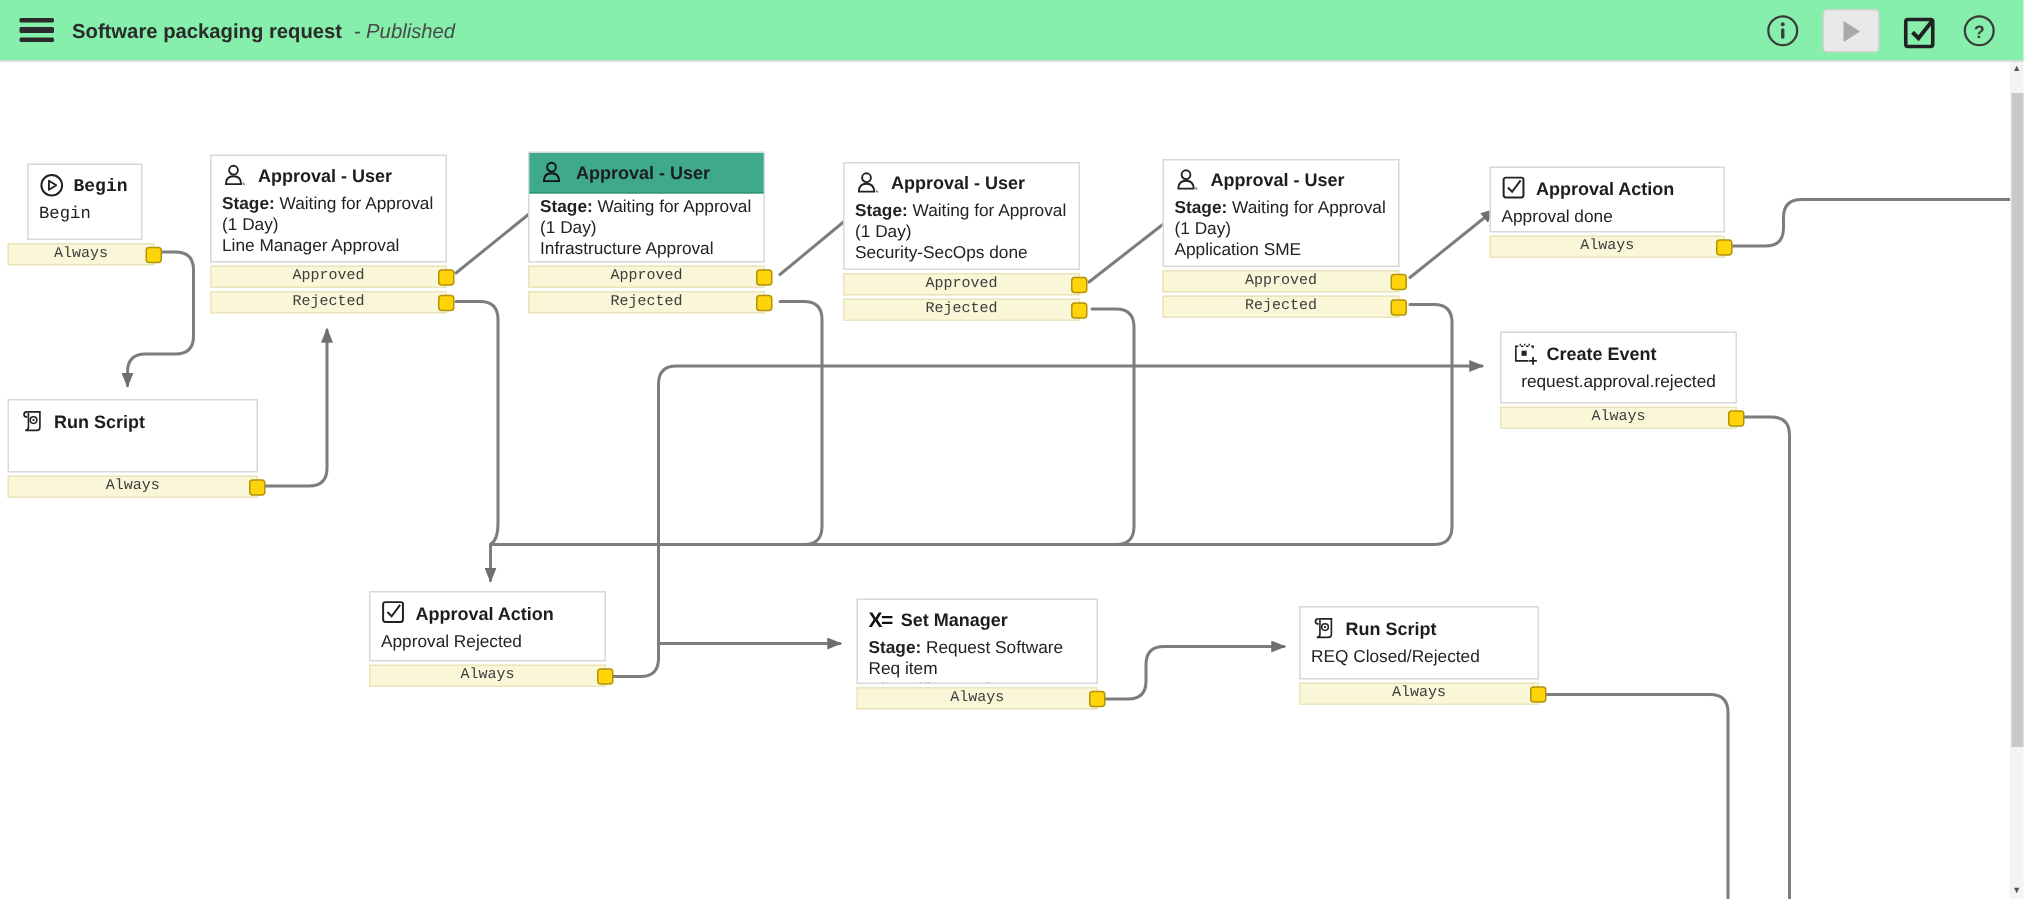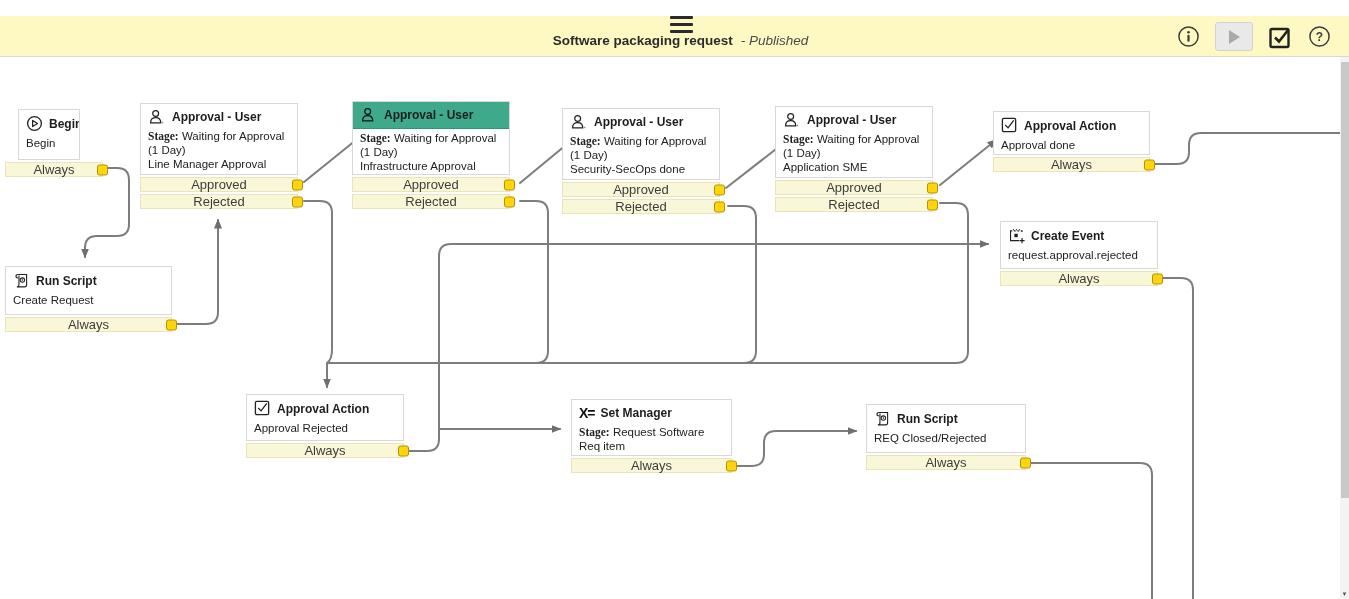--- a/index.html
+++ b/index.html
@@ -1,20 +1,20 @@
 <!DOCTYPE html>
 <html><head>
 <meta charset="utf-8">
 <style>
   * { margin:0; padding:0; box-sizing:border-box; }
   html,body { width:1349px; height:599px; overflow:hidden; background:#fff;
               font-family:"Liberation Sans", sans-serif; }
   
-  .topbar { position:absolute; left:0; top:16px; width:1349px; height:41px; background:#fef9c3;
-            border-bottom:1px solid #d9d9d9; z-index:30; display:flex; align-items:center;flex-direction:column; }
+  .topbar { position:absolute; left:0; top:0; width:1349px; height:41px; background:#86efac;
+            border-bottom:1px solid #d9d9d9; z-index:30; display:flex; align-items:center; }
   .hamburger { width:23px; height:17px; margin-left:13px; display:flex; flex-direction:column;
                justify-content:space-between; cursor:pointer; }
   .hamburger span { display:block; height:3.4px; background:#2b2b2b; border-radius:1px; }
   .titlewrap { margin-left:12px; font-size:13.5px; color:#2b2b2b; white-space:nowrap; }
   .wf-title { font-weight:bold; }
   .wf-status { font-style:italic; color:#4a4a4a; margin-left:4px; }
   .topbar-icons { position:absolute; right:18px; top:0; height:41px; display:flex;
                   align-items:center; gap:15px; }
   .tb-icon { width:24px; height:24px; display:flex; align-items:center; justify-content:center; cursor:pointer; }
   .play-btn { width:38px; height:29px; background:#e9e9e9; border:1px solid #d2d2d2; border-radius:3px;
@@ -23,24 +23,24 @@
   .canvas { position:absolute; left:0; top:41px; width:1349px; height:558px; background:#fff; }
   svg.wires { position:absolute; left:0; top:0; width:1349px; height:599px; z-index:1; }
   
   .node { position:absolute; z-index:2; }
   .node-box { background:#fff; border:1px solid #d8d8d8; width:100%; overflow:hidden; }
   .node-header { display:flex; align-items:center; gap:6px; padding:5px 7px 2px 7px; }
   .node-header.teal { background:#3fa98c; padding:5px 7px 5px 7px; margin:-1px -1px 0 -1px;
                       border:1px solid #2f9478; }
   .ntitle { font-size:12px; font-weight:bold; color:#1d1d1d; white-space:nowrap; }
   .node-body { padding:2px 7px 4px 7px; font-size:11.5px; color:#222; line-height:14px; }
-  .nline b { font-weight:bold;font-family:Liberation Serif, serif; }
+  .nline b { font-weight:bold; }
   .node-bar { position:relative; margin-top:2px; height:15px; background:#faf7d8;
               border:1px solid #e9e4ba; display:flex; align-items:center; justify-content:center;
-              font-size:13px; color:#3c3c3c; cursor:pointer; }
+              font-size:10px; color:#3c3c3c; cursor:pointer;font-family:Liberation Mono, monospace; }
   .conn { position:absolute; right:-6px; top:50%; transform:translateY(-50%);
           width:11px; height:11px; background:#ffd40a; border:1.5px solid #b39307;
           border-radius:2.5px; cursor:crosshair; }
   .nicon { display:flex; align-items:center; }
   .xeq { font-size:14px; font-weight:bold; color:#111; letter-spacing:-1px; }
   
   .vscroll { position:absolute; right:0; top:41px; width:9px; height:558px; background:#f3f3f3; z-index:20; }
   .vthumb { position:absolute; left:0.5px; top:21px; width:8px; height:436px; background:#c9c9c9; }
   .sarrow { position:absolute; left:0; width:9px; height:10px; font-size:6px; color:#555;
             display:flex; align-items:center; justify-content:center; }
@@ -110,21 +110,21 @@
     <path d="M 439 388 H 560" marker-end="url(#arw)"></path>
     <path d="M 733 425 H 752 Q 764 425 764 413 V 402 Q 764 390 776 390 H 856" marker-end="url(#arw)"></path>
     <path d="M 1026 422 H 1140 Q 1152 422 1152 434 V 599"></path>
     <path d="M 1162 237 H 1181 Q 1193 237 1193 249 V 573 Q 1193 585 1181 586 H 1156"></path>
     <path d="M 1341 587 H 1154"></path>
   </g>
   <circle cx="1152" cy="587" r="2.4" fill="#7d7d7d"></circle>
 </svg>
 
 <div class="node" style="left:5px; top:68px; width:98px;">
-  <div class="node-box" style="margin-left:13px; width:62px; height:51px;">
+  <div class="node-box" style="margin-left:13px; width:77px; height:51px;font-family:Liberation Mono, monospace;">
     <div class="node-header">
       <span class="nicon">
         <svg width="17" height="17" viewBox="0 0 18 18">
               <circle cx="9" cy="9" r="7.3" fill="none" stroke="#222" stroke-width="1.4"></circle>
               <path d="M7 5.8 L12.2 9 L7 12.2 Z" fill="none" stroke="#222" stroke-width="1.3" stroke-linejoin="round"></path>
             </svg>
       </span>
       <span class="ntitle">Begin</span>
     </div>
     <div class="node-body">Begin</div>
@@ -141,21 +141,20 @@
       <span class="nicon">
         <svg width="17" height="17" viewBox="0 0 20 20">
               <path d="M6 3 H16 V15 Q16 17.5 13.5 17.5 H4.5 Q7 17.5 7 15 V4" fill="none" stroke="#222" stroke-width="1.3"></path>
               <path d="M6 3 Q3.5 3 3.5 5 Q3.5 7 6 7" fill="none" stroke="#222" stroke-width="1.3"></path>
               <circle cx="11" cy="9.5" r="2.6" fill="none" stroke="#222" stroke-width="1.2"></circle>
               <circle cx="11" cy="9.5" r="0.9" fill="#222"></circle>
             </svg>
       </span>
       <span class="ntitle">Run Script</span>
     </div>
-    <div class="node-body">Create Request</div>
   </div>
   <div class="node-bar">
     <span>Always</span>
     <span class="conn"></span>
   </div>
 </div>
 
 <div class="node" style="left:140px; top:62px; width:158px;">
   <div class="node-box" style="height:72px;">
     <div class="node-header">
@@ -275,21 +274,21 @@
       <span class="ntitle">Approval Action</span>
     </div>
     <div class="node-body">Approval done</div>
   </div>
   <div class="node-bar">
     <span>Always</span>
     <span class="conn"></span>
   </div>
 </div>
 
-<div class="node" style="left:1000px; top:180px; width:158px;">
+<div class="node" style="left:1000px; top:180px; width:158px;text-align:center;">
   <div class="node-box" style="height:48px;">
     <div class="node-header">
       <span class="nicon">
         <svg width="17" height="17" viewBox="0 0 20 20">
               <path d="M3 6 V16 H13" fill="none" stroke="#222" stroke-width="1.3"></path>
               <path d="M3 6 V4.5 H5" fill="none" stroke="#222" stroke-width="1.3"></path>
               <path d="M15 4.5 H16.5 V6" fill="none" stroke="#222" stroke-width="1.3"></path>
               <path d="M7 4.5 H9 M11 4.5 H13" stroke="#222" stroke-width="1.3"></path>
               <path d="M6.5 2.5 V4 M10 2.5 V4 M13.5 2.5 V4" stroke="#222" stroke-width="1.1"></path>
               <rect x="7.5" y="8" width="4" height="4" fill="#222"></rect>

